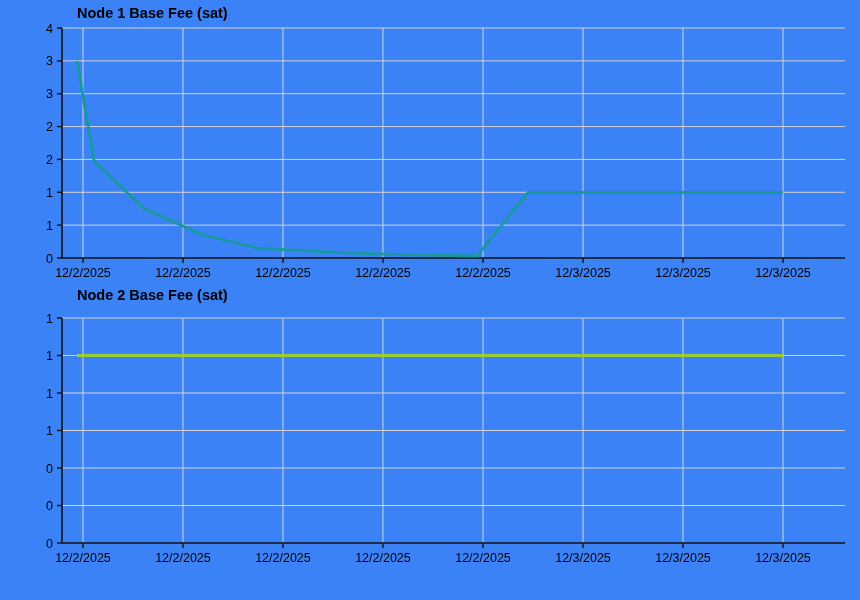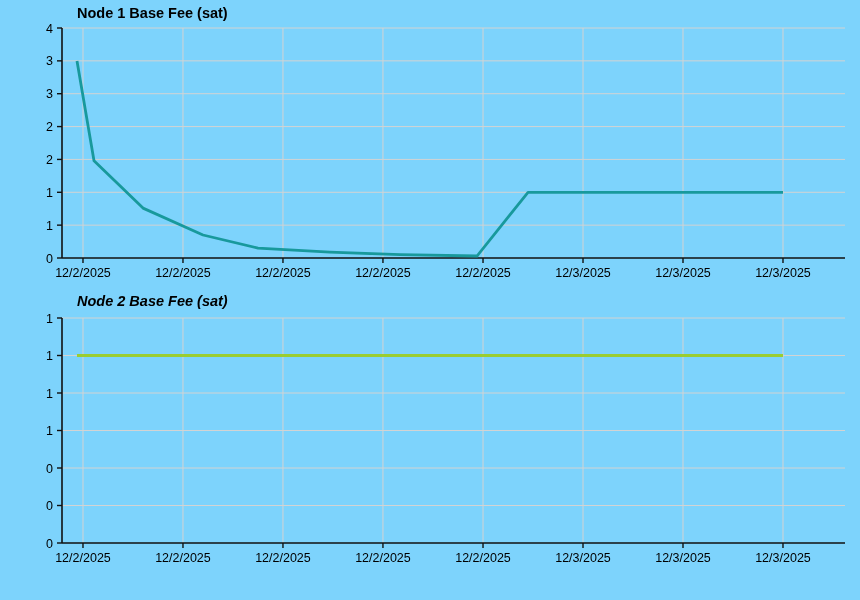--- a/index.html
+++ b/index.html
@@ -8,32 +8,32 @@
     width: 860px;
     height: 600px;
     background: #ffffff;
     overflow: hidden;
     font-family: "Liberation Sans", "DejaVu Sans", sans-serif;
   }
   .page {
     position: relative;
     width: 860px;
     height: 600px;
-    background: #7dd3fc;
+    background: #3b82f6;
   }
   .chart-title {
     position: absolute;
     left: 77px;
     font-size: 14.5px;
     font-weight: bold;
     color: #000000;
     white-space: nowrap;
   }
   #title-1 { top: 5px; }
-  #title-2 { top: 293px; font-style: italic; }
+  #title-2 { top: 287px; }
   svg.chart-canvas {
     position: absolute;
     left: 0;
     display: block;
   }
   #chart-svg-0 { top: 0; }
   #chart-svg-1 { top: 290px; }
   .tick-label {
     font-family: "Liberation Sans", "DejaVu Sans", sans-serif;
     font-size: 12.5px;

